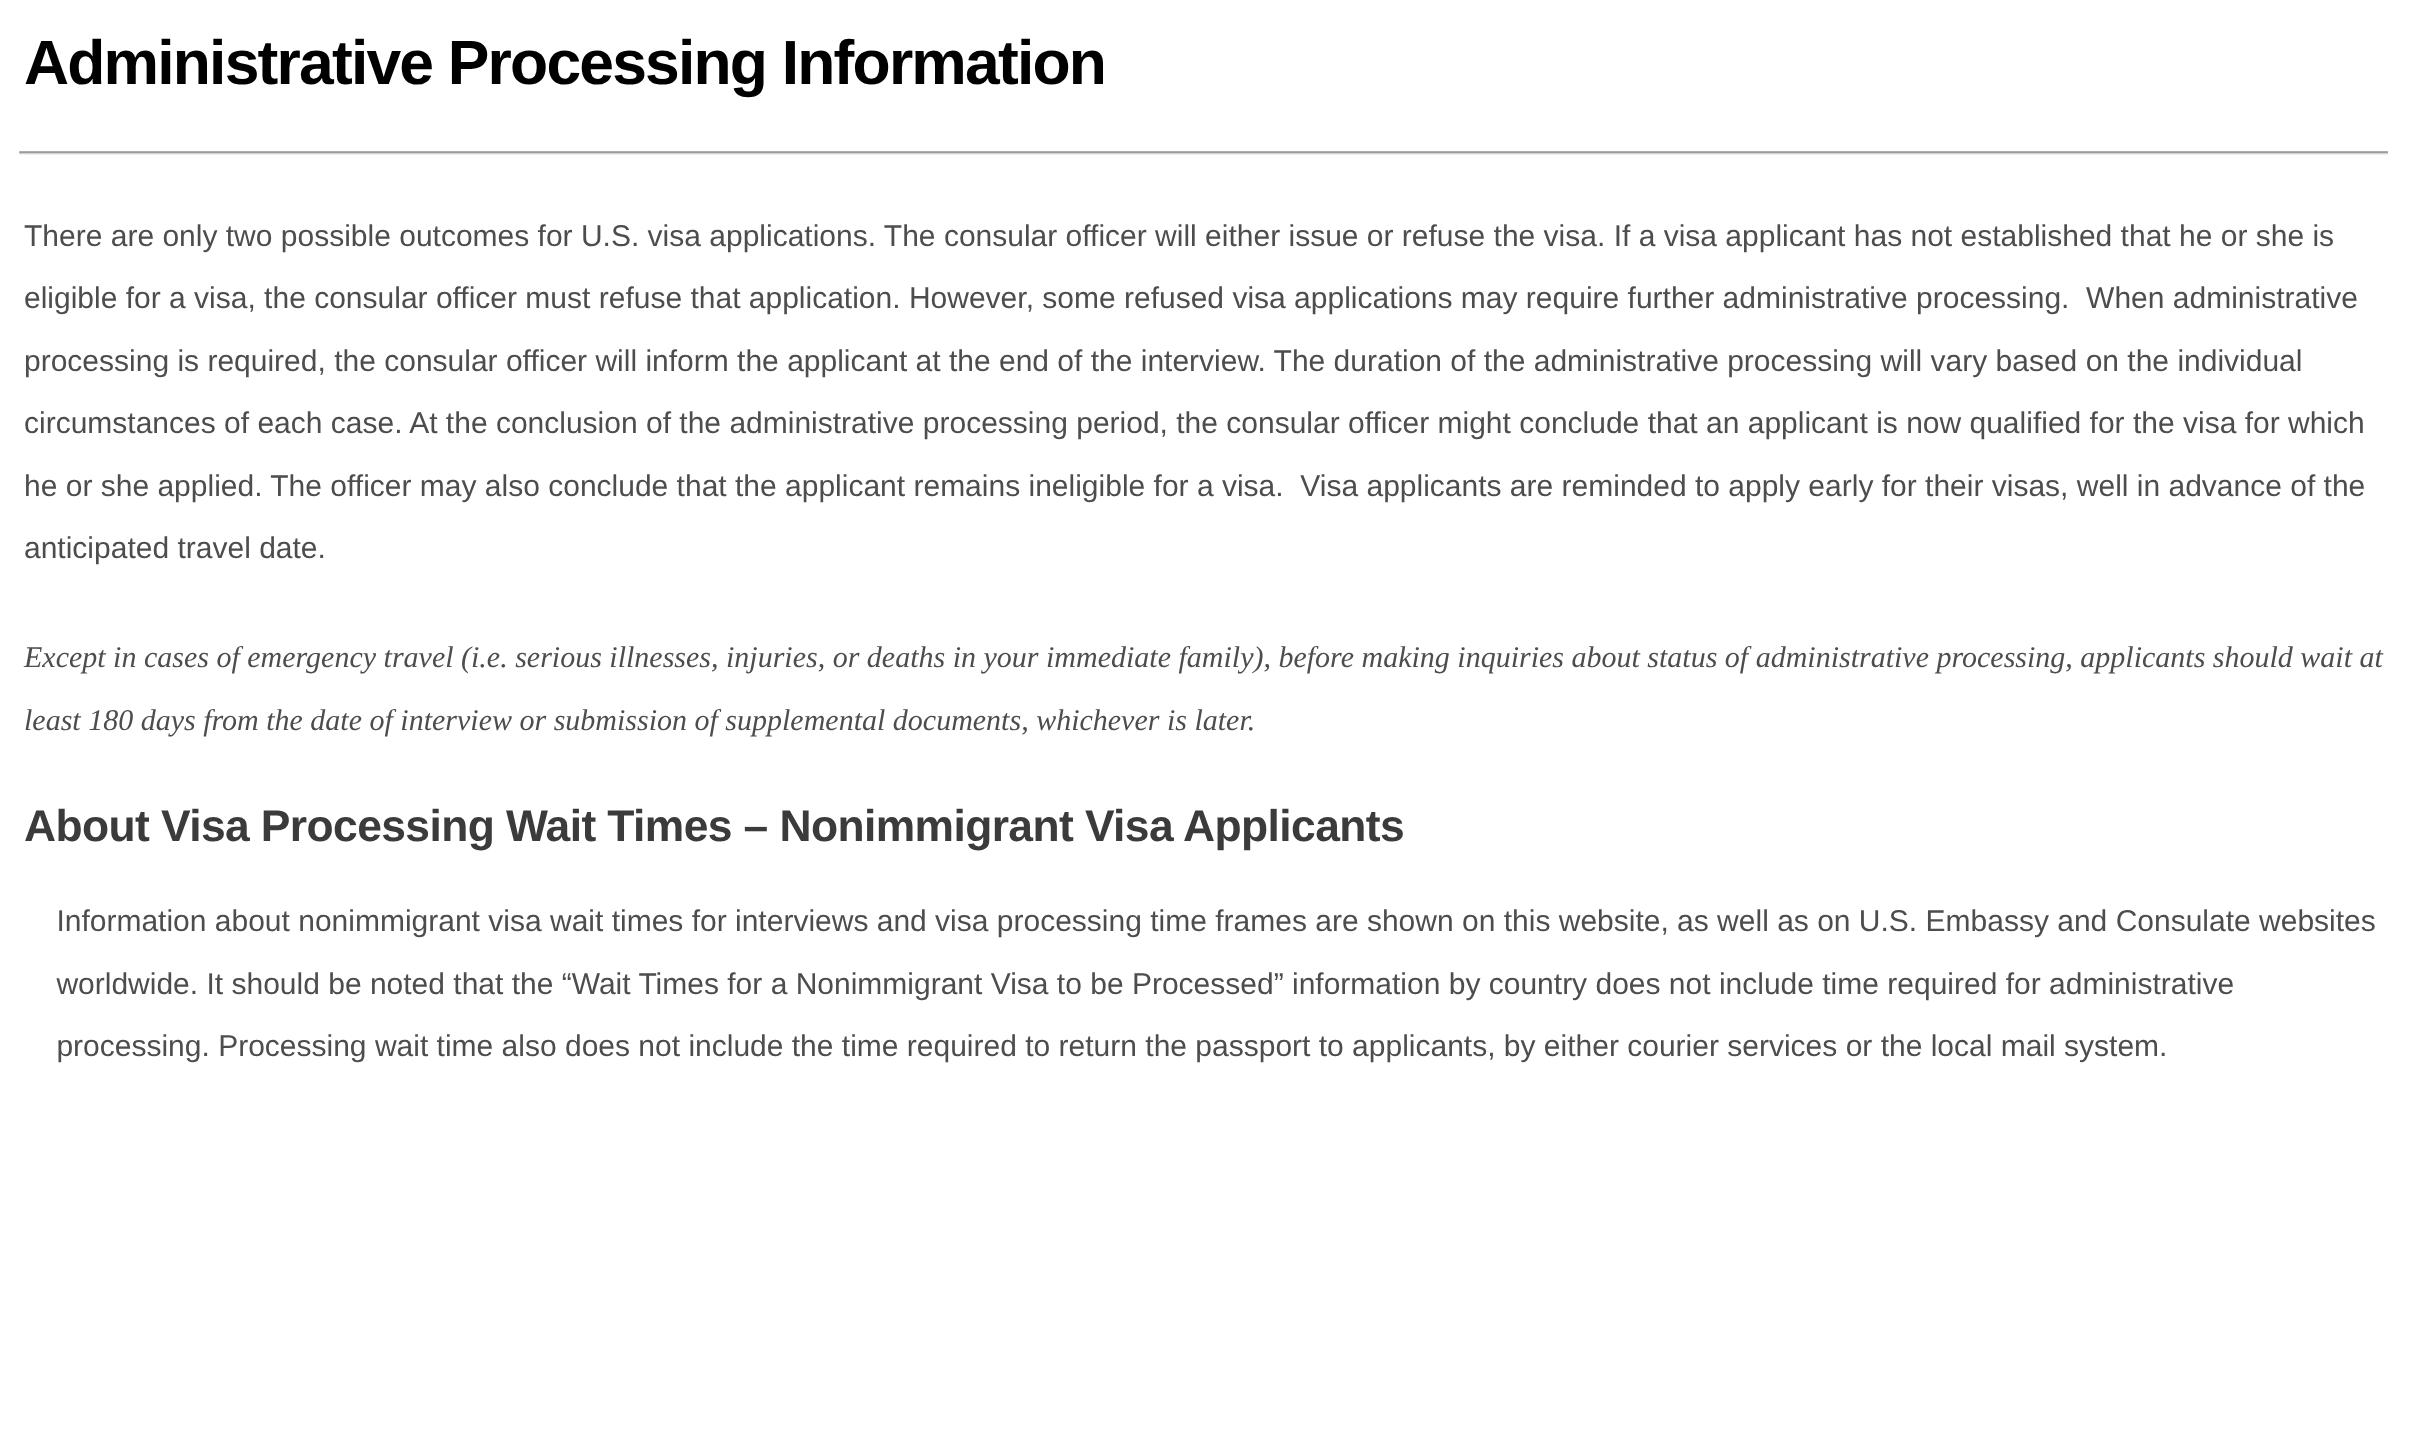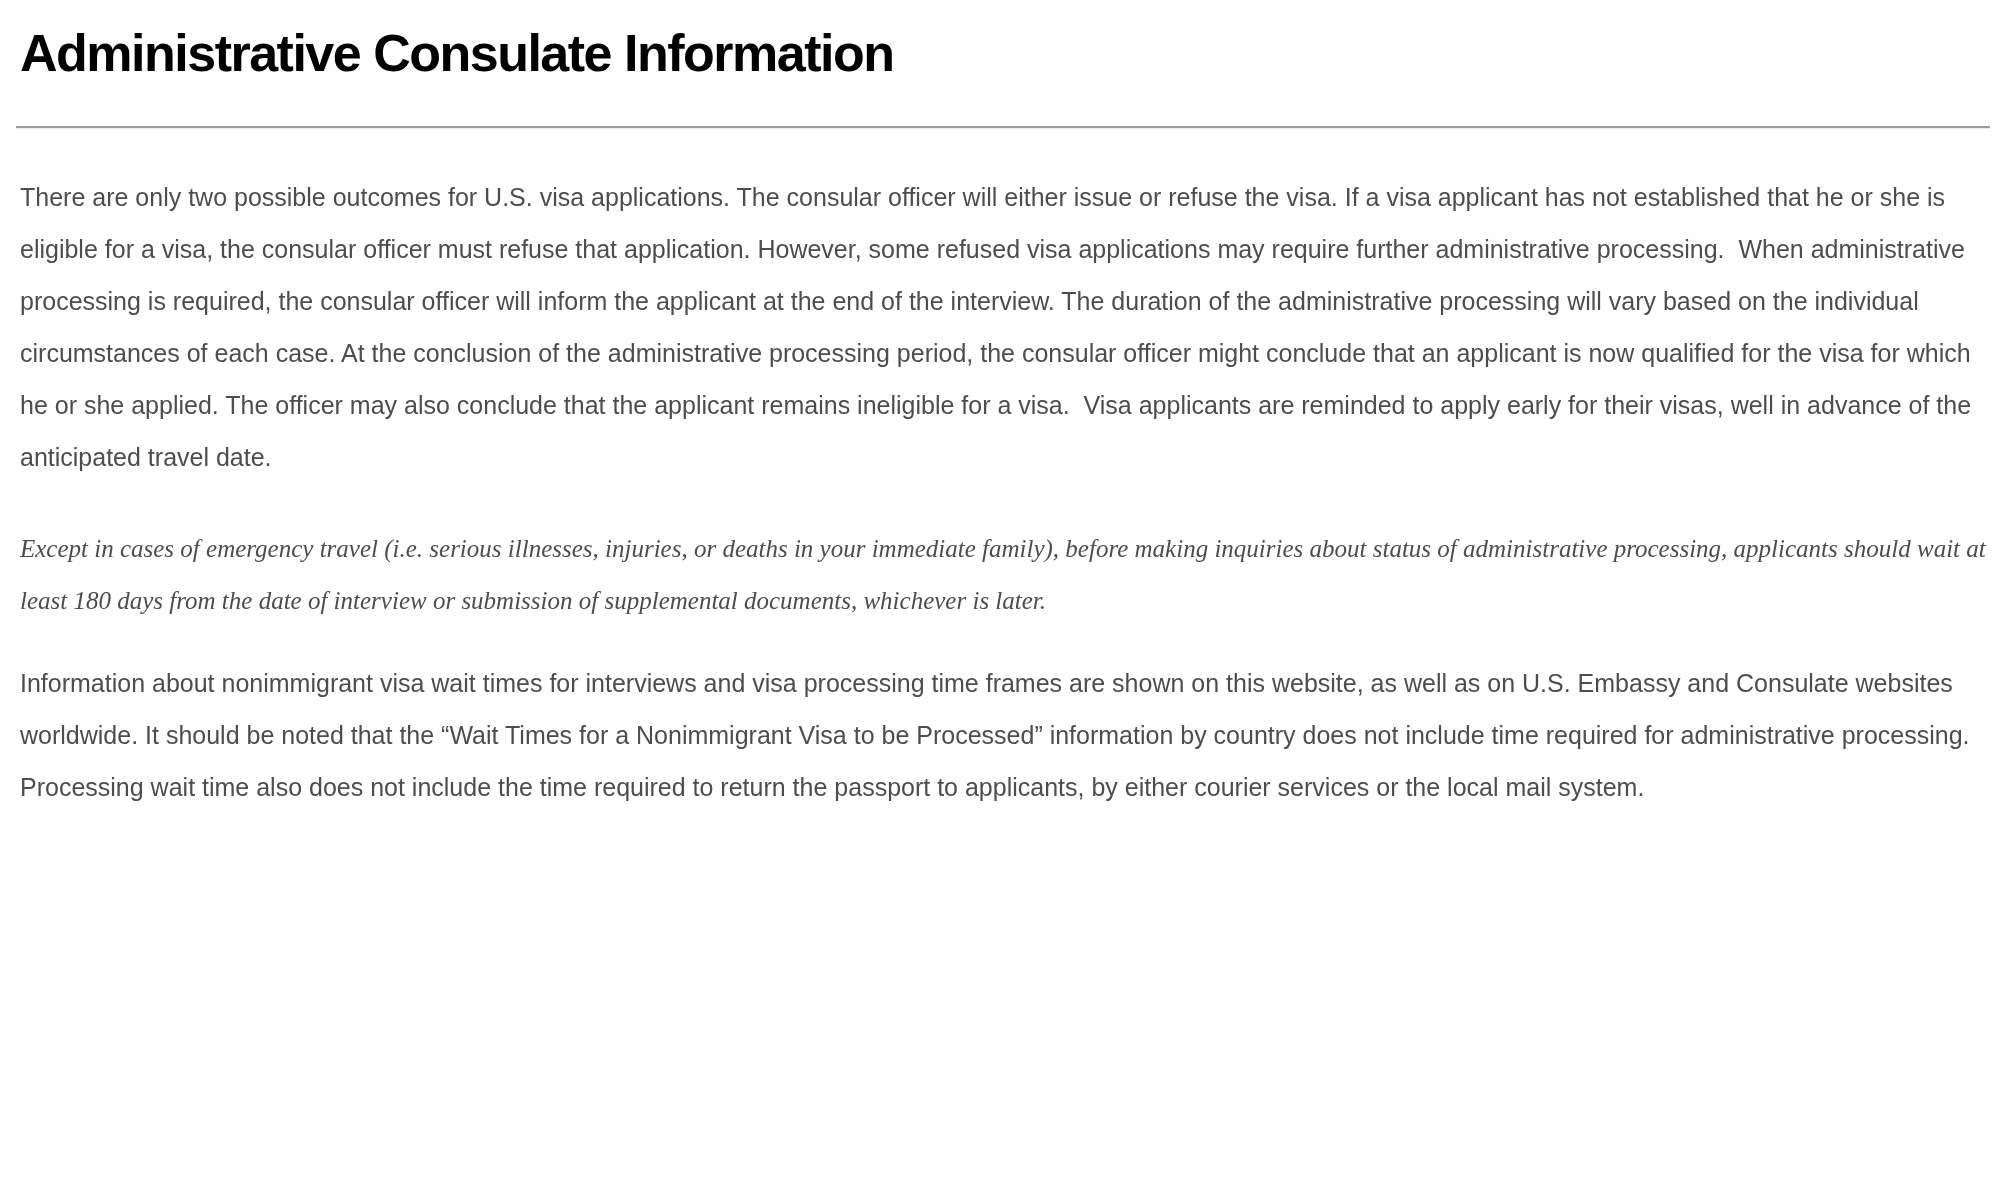--- a/index.html
+++ b/index.html
@@ -44,29 +44,31 @@
   h2.section-heading {
     font-size: 37px;
     line-height: 1.2;
     font-weight: 700;
     letter-spacing: -0.5px;
     color: #3b3b3b;
     margin: 40px 0 0 0;
   }
   p.body.section {
     margin-top: 30px;
+    margin-left: 27px;
   }
 </style>
 </head>
 <body>
 
 <div class="page">
-  <h1 class="page-title">Administrative Consulate Information</h1>
+  <h1 class="page-title">Administrative Processing Information</h1>
 
   <hr class="divider">
 
   <p class="body">There are only two possible outcomes for U.S. visa applications. The consular officer will either issue or refuse the visa. If a visa applicant has not established that he or she is eligible for a visa, the consular officer must refuse that application. However, some refused visa applications may require further administrative processing.  When administrative processing is required, the consular officer will inform the applicant at the end of the interview. The duration of the administrative processing will vary based on the individual circumstances of each case. At the conclusion of the administrative processing period, the consular officer might conclude that an applicant is now qualified for the visa for which he or she applied. The officer may also conclude that the applicant remains ineligible for a visa.  Visa applicants are reminded to apply early for their visas, well in advance of the anticipated travel date.</p>
 
   <p class="body note">Except in cases of emergency travel (i.e. serious illnesses, injuries, or deaths in your immediate family), before making inquiries about status of administrative processing, applicants should wait at least 180 days from the date of interview or submission of supplemental documents, whichever is later.</p>
 
+  <h2 class="section-heading">About Visa Processing Wait Times – Nonimmigrant Visa Applicants</h2>
 
   <p class="body section">Information about nonimmigrant visa wait times for interviews and visa processing time frames are shown on this website, as well as on U.S. Embassy and Consulate websites worldwide. It should be noted that the “Wait Times for a Nonimmigrant Visa to be Processed” information by country does not include time required for administrative processing. Processing wait time also does not include the time required to return the passport to applicants, by either courier services or the local mail system.</p>
 </div>
 
 </body></html>

